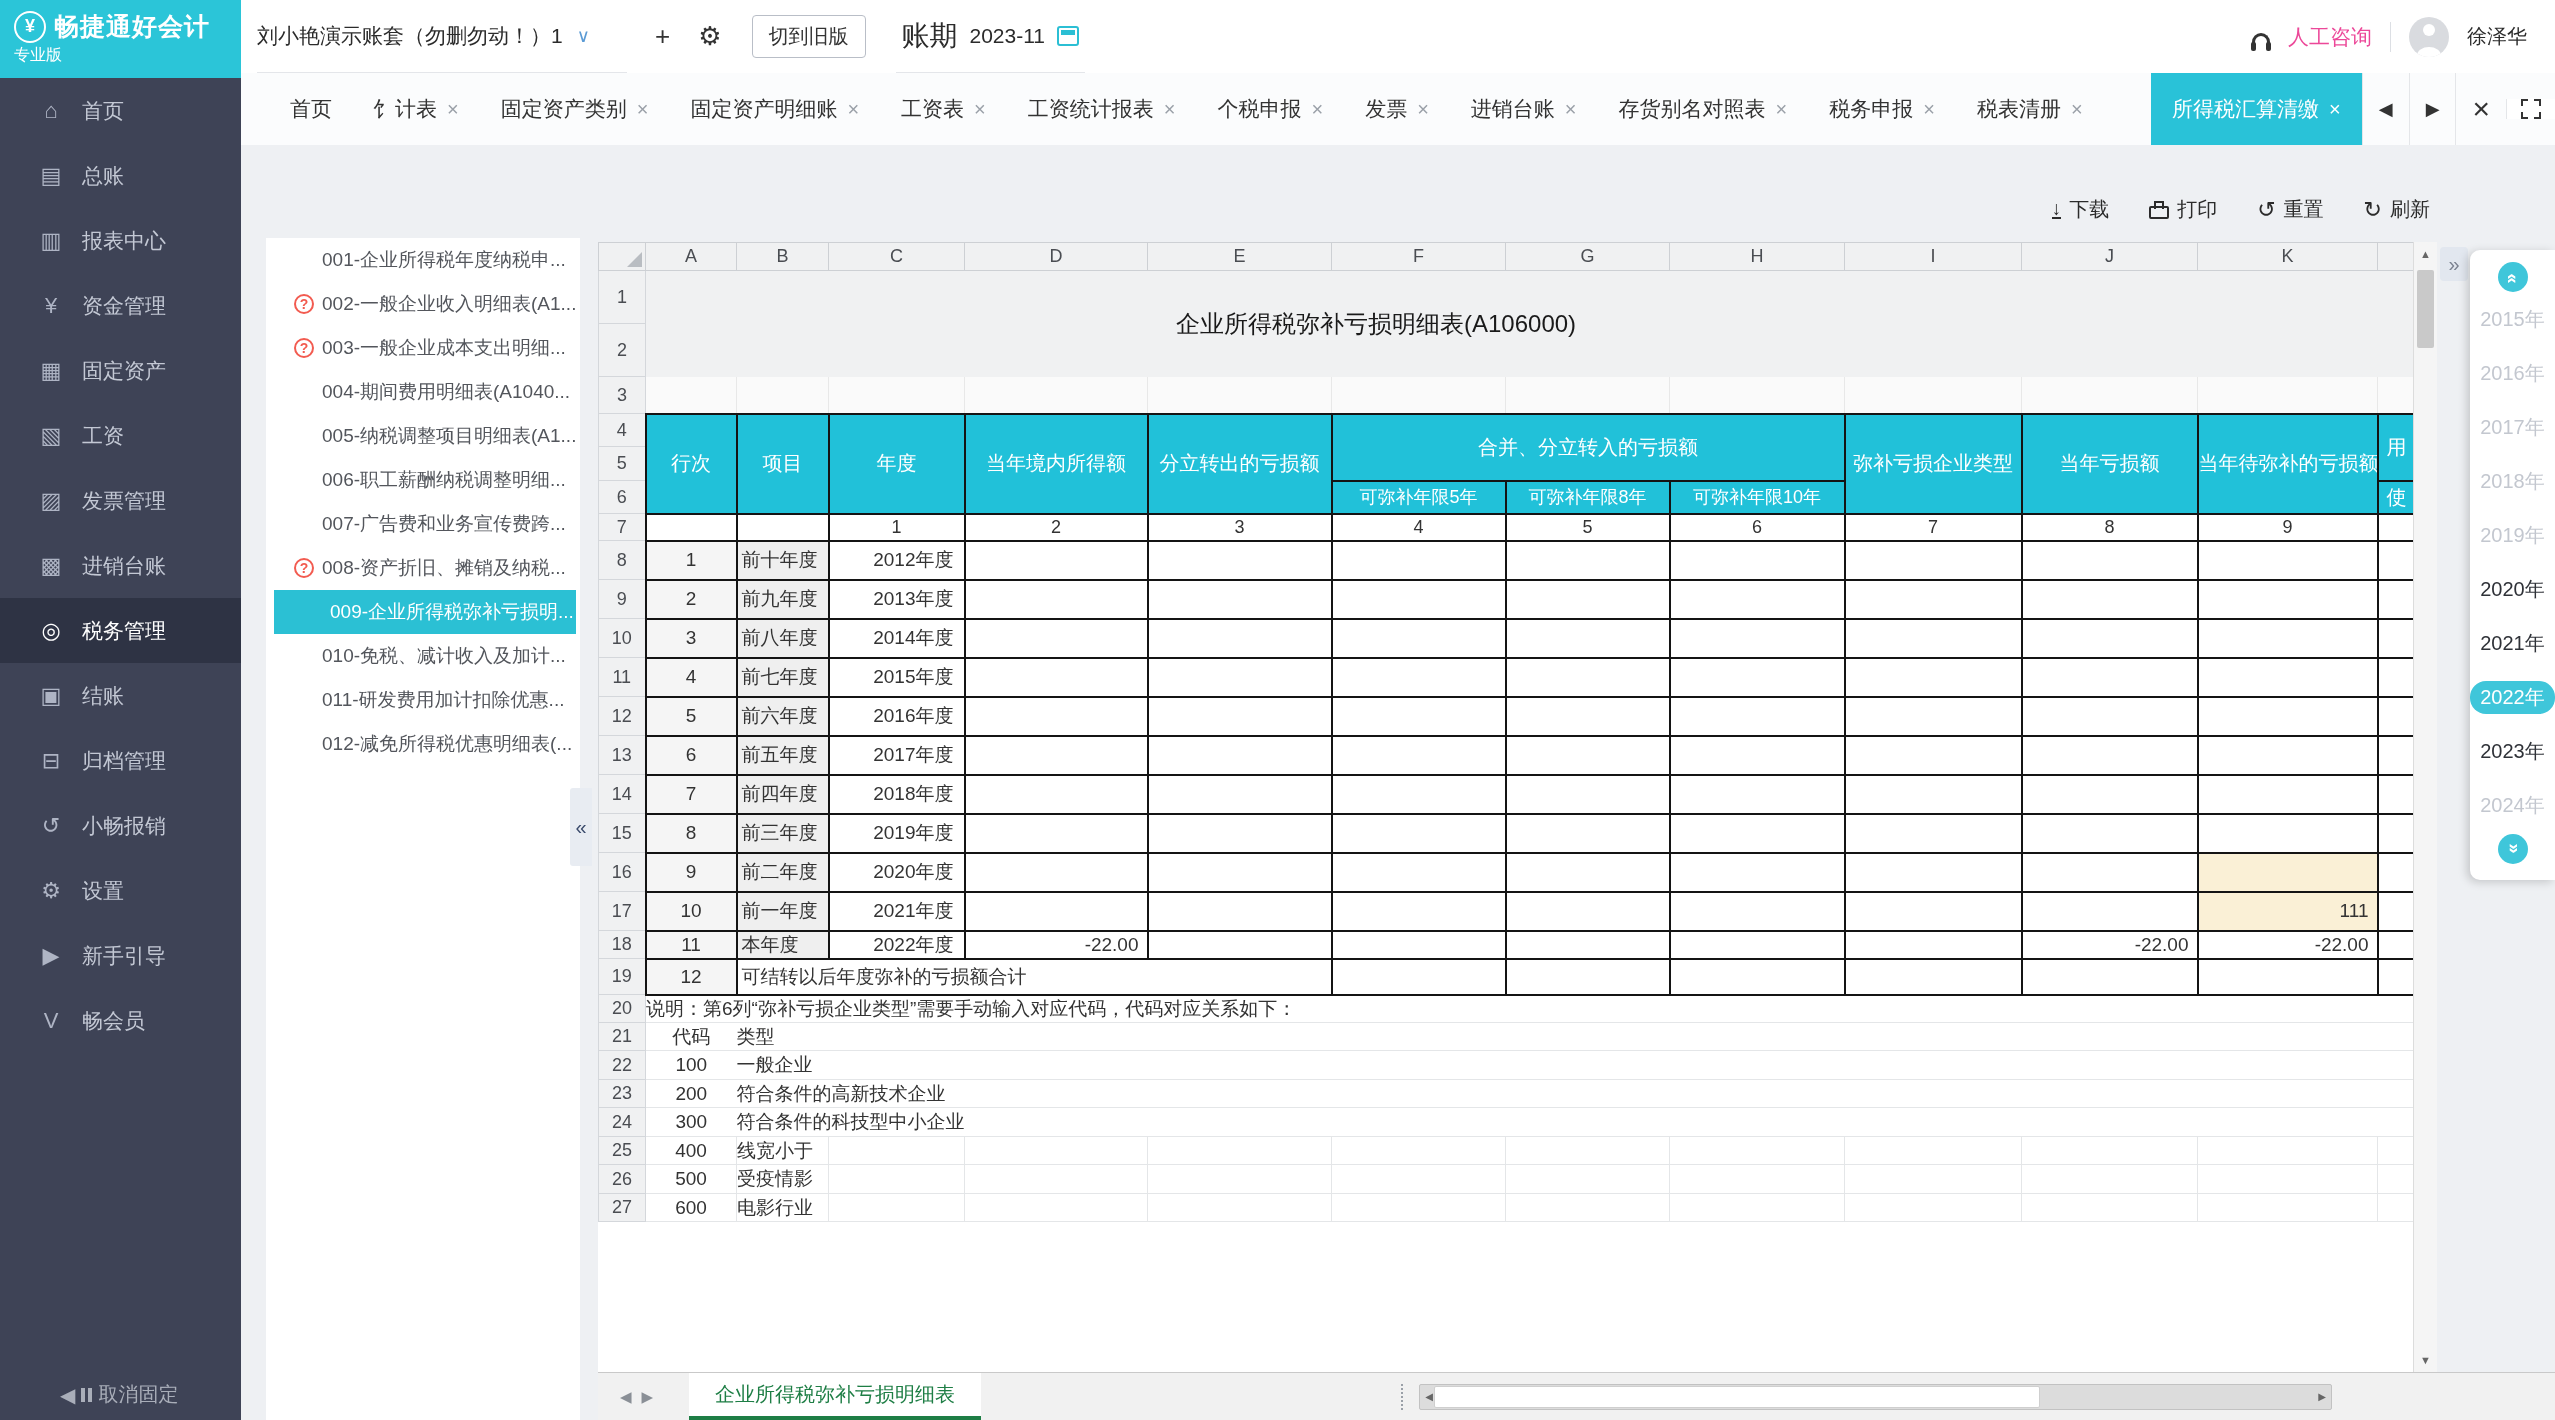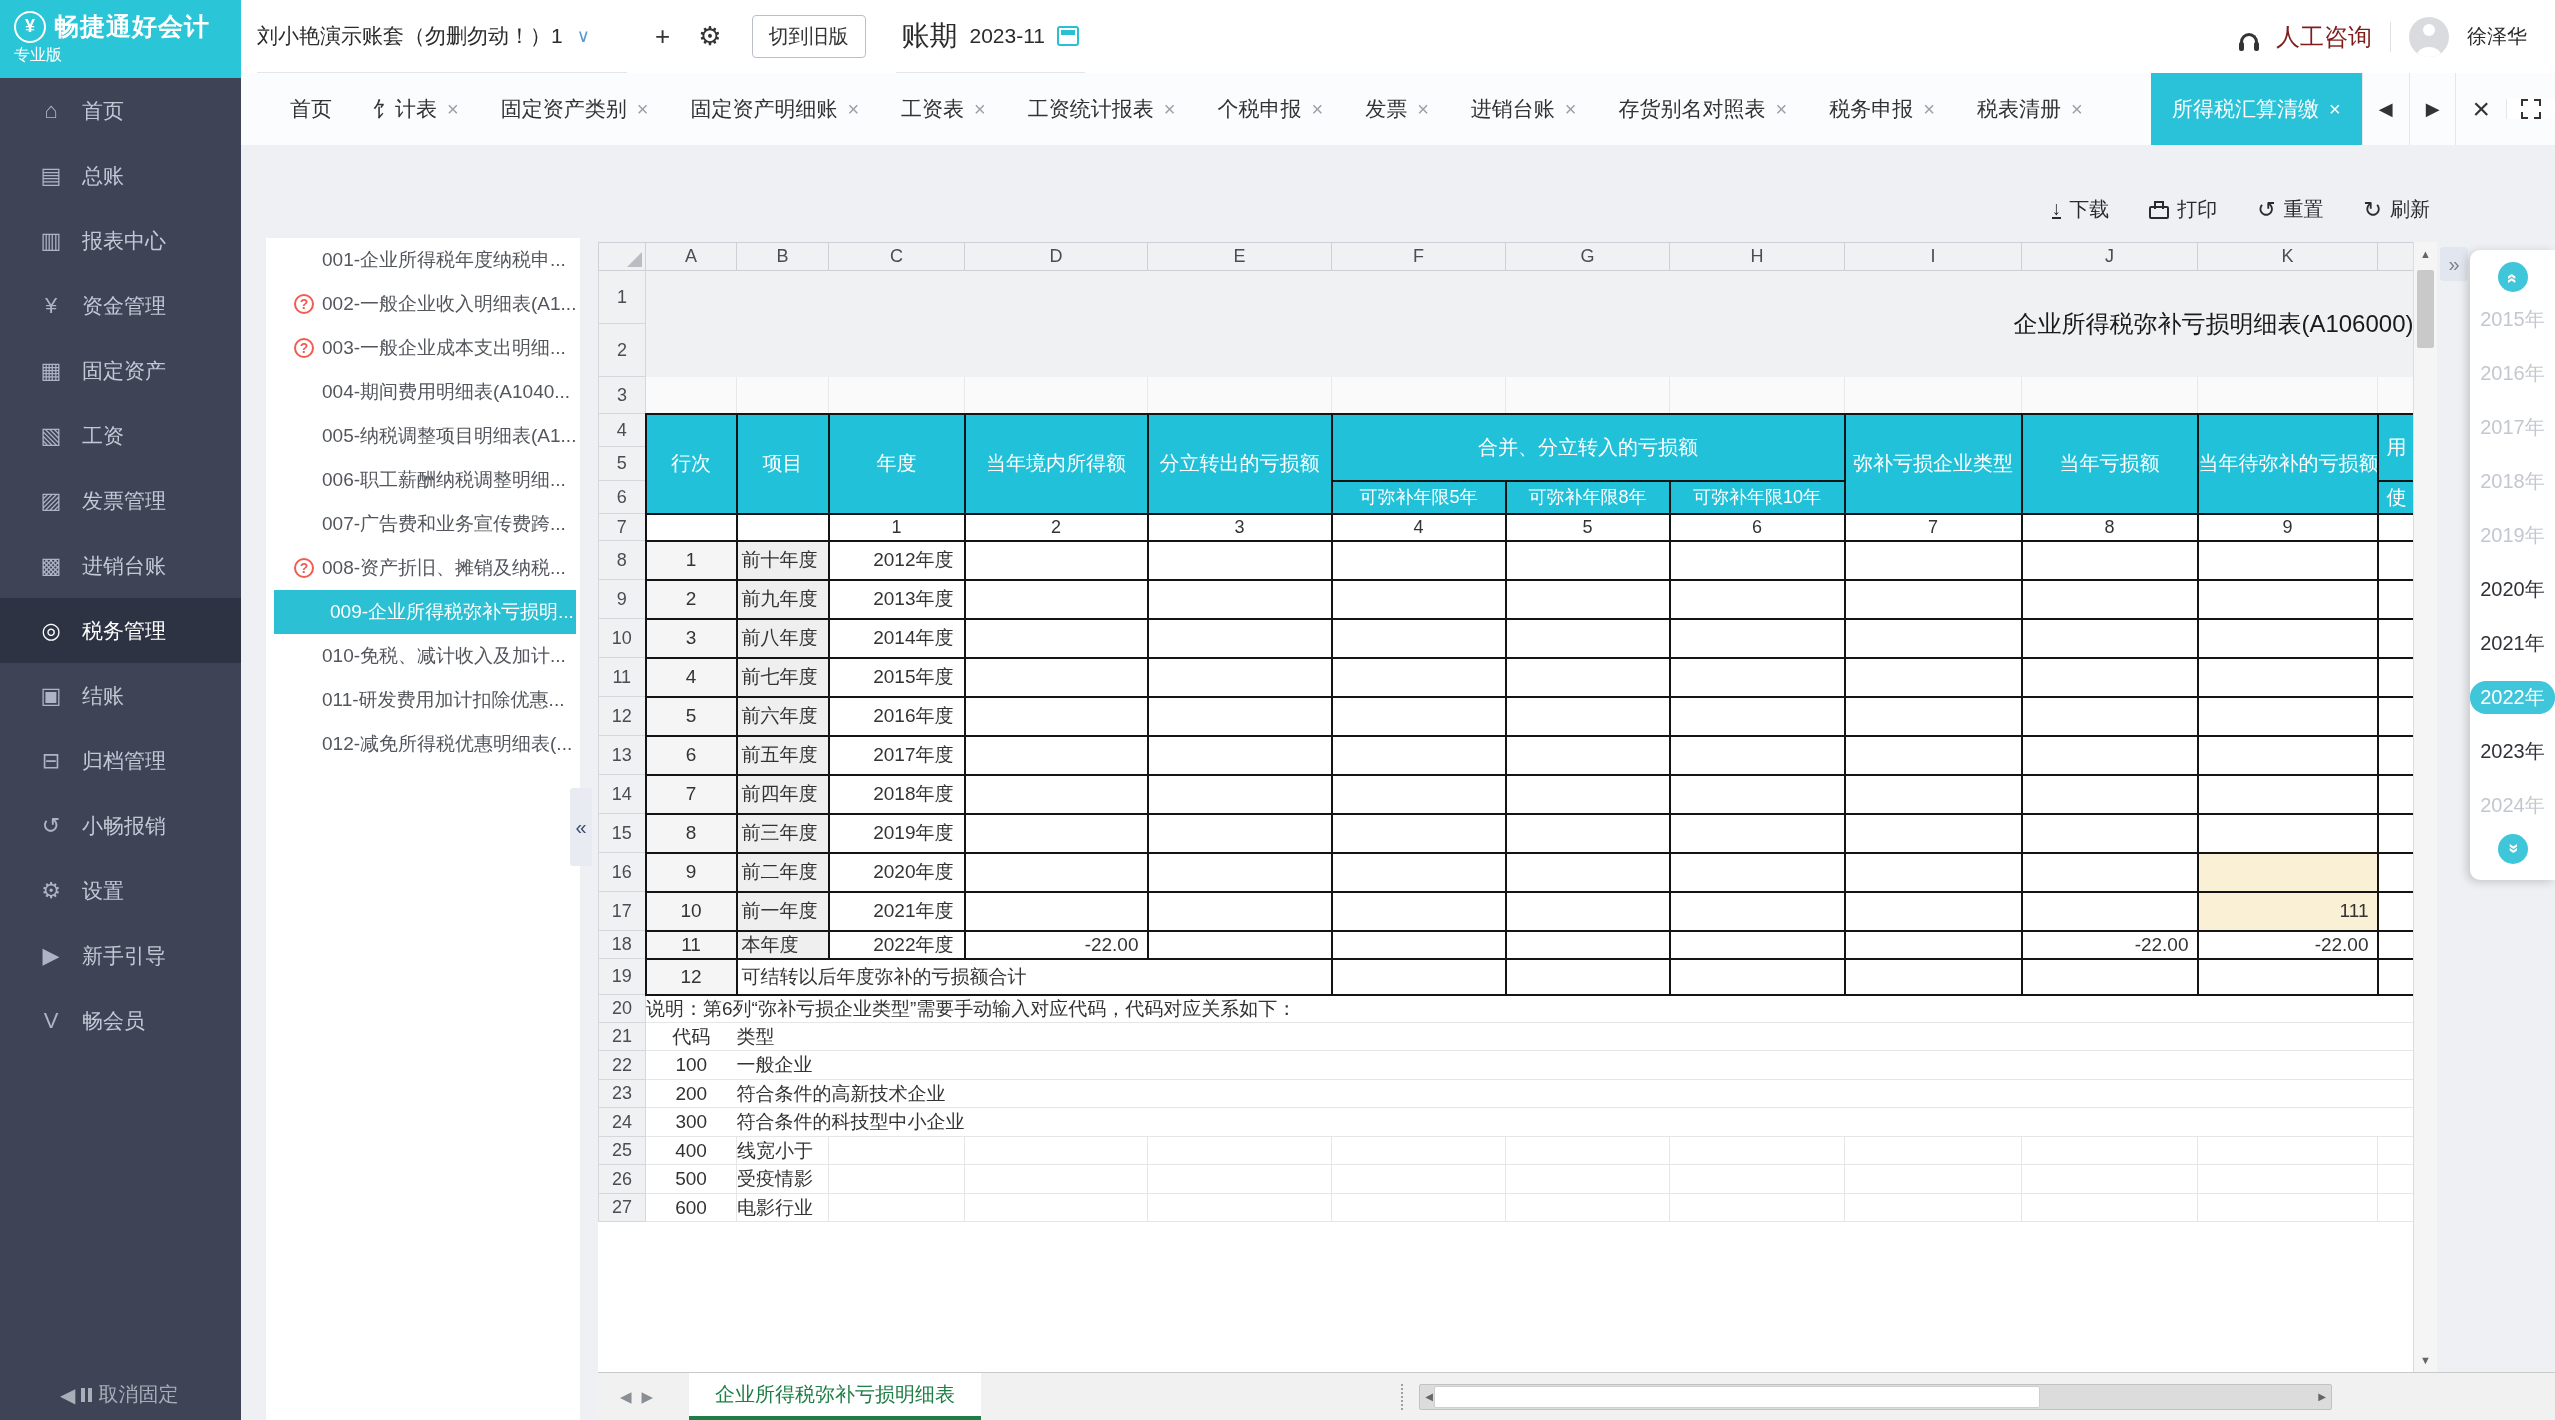--- a/index.html
+++ b/index.html
@@ -31,21 +31,21 @@
   .btn-old { margin-left:30px; border:1px solid #b9bec7; border-radius:4px; padding:7px 16px; font-size:20px; color:#333; background:#fff; cursor:pointer; }
   .period-wrap { display:flex; align-items:center; gap:12px; margin-left:30px; border-bottom:1px solid #e4e6ea; height:72px; padding:0 6px; }
   .period-label { font-size:28px; color:#2b2b2b;font-family:Liberation Mono, monospace; }
   .period-val { font-size:21px; color:#2b2b2b; }
   .icn-cal { width:22px; height:20px; border:2px solid #2bbfd4; border-radius:3px; position:relative; }
   .icn-cal::before { content:""; position:absolute; top:2px; left:2px; right:2px; height:5px; background:#2bbfd4; }
   .top-right { margin-left:auto; display:flex; align-items:center; gap:18px; padding-right:28px; }
   .icn-head { width:18px; height:13px; border:3px solid #333; border-bottom:0; border-radius:10px 10px 0 0; position:relative; margin-top:6px; }
   .icn-head::before,.icn-head::after { content:""; position:absolute; bottom:-5px; width:5px; height:9px; background:#333; border-radius:2px; }
   .icn-head::before { left:-4px; } .icn-head::after { right:-4px; }
-  .support-label { font-size:24px; color:#7f1d1d; }
+  .support-label { font-size:21px; color:#ec4899; }
   .vdiv { width:1px; height:30px; background:#dcdfe4; }
   .avatar { width:40px; height:40px; border-radius:50%; background:#d9dbdf; position:relative; overflow:hidden; }
   .avatar::before { content:""; position:absolute; top:7px; left:14px; width:12px; height:12px; border-radius:50%; background:#fff; }
   .avatar::after { content:""; position:absolute; bottom:-7px; left:8px; width:24px; height:17px; border-radius:50% 50% 0 0; background:#fff; }
   .username { font-size:20px; color:#2b2b2b; }
 
   
   .tabbar { position:absolute; left:241px; top:73px; width:2314px; height:72px; background:#fbfcfd; display:flex; align-items:stretch; z-index:19; }
   .tabs { display:flex; align-items:stretch; flex:1; padding-left:28px; }
   .tab { display:flex; align-items:center; gap:10px; padding:0 21px; font-size:21px; color:#333; white-space:nowrap; cursor:pointer; }
@@ -76,21 +76,21 @@
   .qmark { position:absolute; left:28px; width:20px; height:20px; border:2px solid #f25b50; color:#f25b50; border-radius:50%; font-size:14px; line-height:16px; text-align:center; font-weight:bold; }
 
   
   .sheet { position:absolute; left:598px; top:242px; width:1815px; height:1130px; background:#fff; z-index:4; }
   table.grid { border-collapse:collapse; table-layout:fixed; width:1815px; }
   table.grid td, table.grid th { overflow:hidden; white-space:nowrap; font-weight:normal; }
   td.g { background:#f0f1f2; border:1px solid #d4d7db; text-align:center; font-size:18px; color:#4a4d52; }
   tr.rl td { background:#f0f1f2; border:1px solid #cdd0d4; text-align:center; font-size:18px; color:#4a4d52; height:28px; }
   td.corner { position:relative; }
   td.corner::after { content:""; position:absolute; right:3px; bottom:3px; border-left:15px solid transparent; border-bottom:15px solid #b9bdc2; }
-  td.titlecell { background:#f0f1f2; border:0; text-align:right; font-size:24px; font-weight:bold; color:#1a1a1a; padding-left:530px; }
+  td.titlecell { background:#f0f1f2; border:0; text-align:left; font-size:24px; font-weight:bold; color:#1a1a1a; padding-left:530px; }
   td.ghost { background:#fafafa; border-right:1px solid #e8e8e8; border-bottom:1px solid #e8e8e8; }
   th.hd, td.hd { background:#21c1d9; color:#fff; font-weight:bold; font-size:20px; border:2px solid #141414; text-align:center; }
   th.hds { font-size:18px; }
   td.bk { border:2px solid #141414; font-size:19px; background:#fff; }
   td.cnum { border:2px solid #141414; text-align:center; font-size:18px; background:#fff; }
   td.rn { border:2px solid #141414; text-align:center; font-weight:bold; font-size:19px; background:#f5f5f5; }
   td.it { border:2px solid #141414; font-weight:bold; font-size:19px; background:#efefef; padding-left:4px; }
   td.yr { border:2px solid #141414; font-size:19px; text-align:right; padding-right:10px; background:#fff; }
   td.num { border:2px solid #141414; font-size:19px; text-align:right; padding-right:8px; background:#fff; }
   td.cream { background:#faf0d6; }

